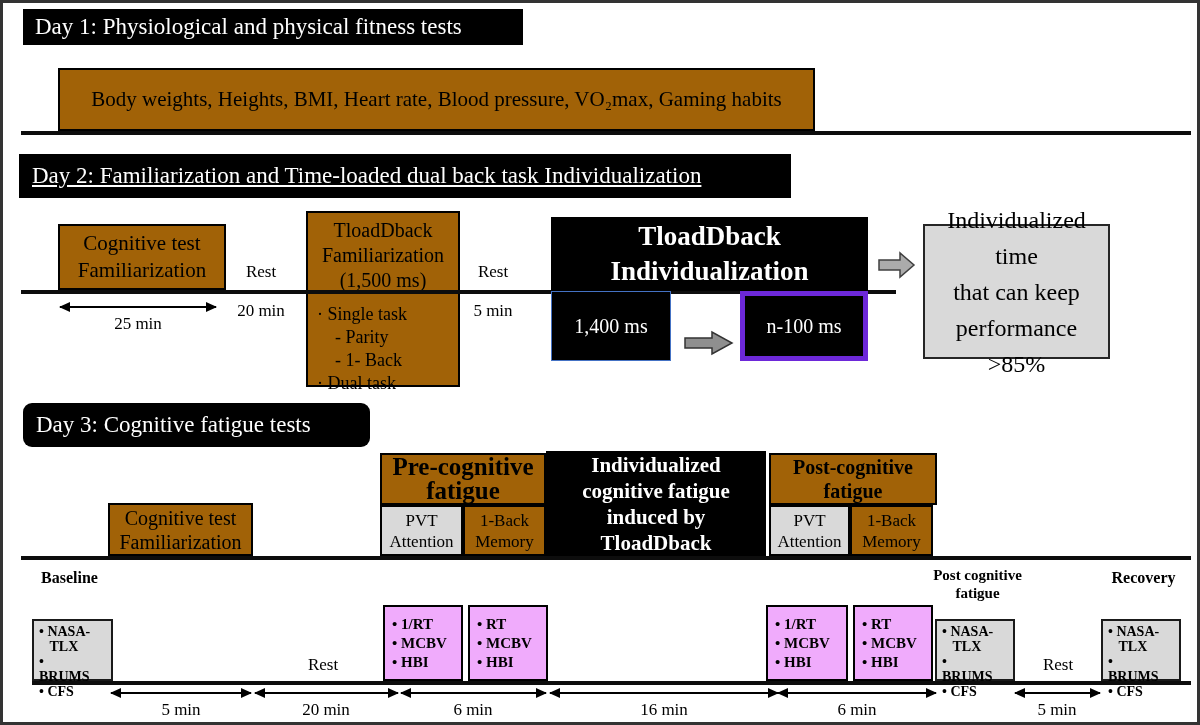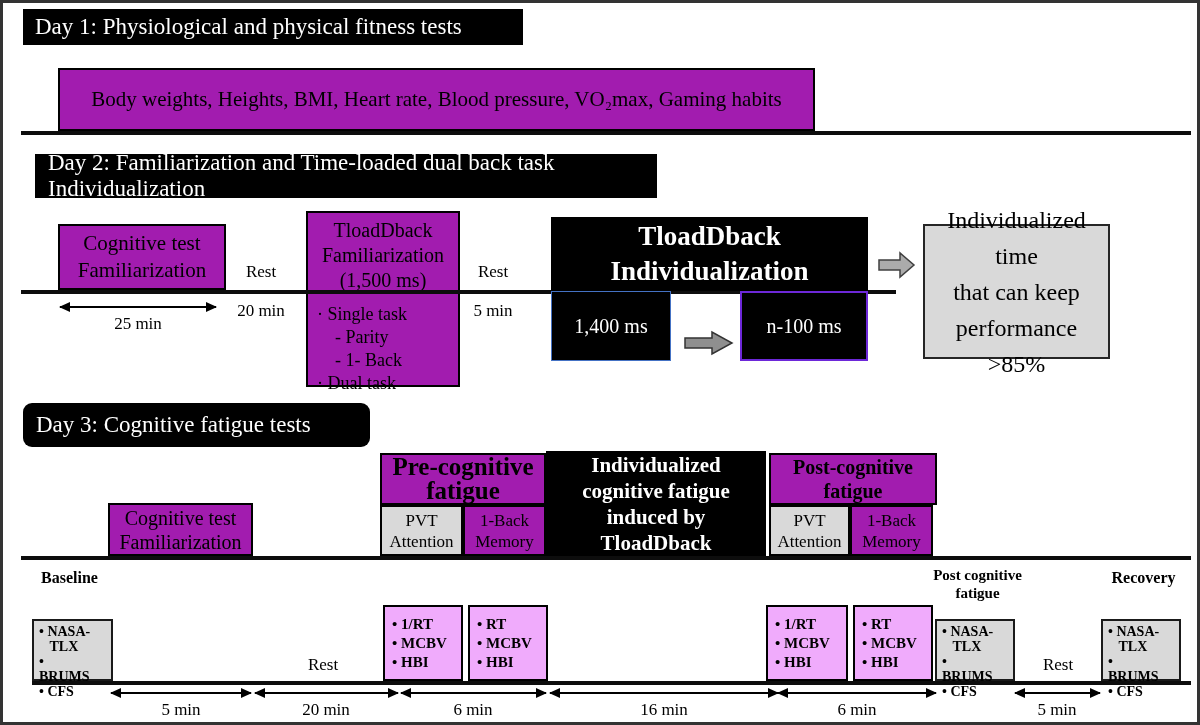--- a/index.html
+++ b/index.html
@@ -3,21 +3,21 @@
 <meta charset="utf-8">
 <style>
   html,body{margin:0;padding:0;background:#fff;}
   #fig{
     position:relative;width:1200px;height:725px;background:#fff;
     border:3px solid #333;box-sizing:border-box;overflow:hidden;
     font-family:"Liberation Serif","DejaVu Serif",serif;color:#000;
   }
   .abs{position:absolute;}
   .bar{background:#000;color:#fff;display:flex;align-items:center;padding-left:13px;font-size:23px;box-sizing:border-box;}
-  .wbox{background:#a21caf;border:2px solid #000;display:flex;align-items:center;justify-content:center;text-align:center;box-sizing:border-box;}
+  .wbox{background:#a16207;border:2px solid #000;display:flex;align-items:center;justify-content:center;text-align:center;box-sizing:border-box;}
   .kbox{background:#000;color:#fff;display:flex;align-items:center;justify-content:center;text-align:center;box-sizing:border-box;}
   .gbox{background:#d9d9d9;border:2px solid #262626;display:flex;align-items:center;justify-content:center;text-align:center;box-sizing:border-box;}
   .ml{white-space:pre-line;}
   .hline{background:#0d0d0d;}
   .lbl{font-size:17px;text-align:center;}
   .b{font-weight:bold;}
   .darrow{height:2px;background:#000;}
   .darrow::before{content:"";position:absolute;left:-1px;top:-4px;width:0;height:0;
     border-top:5px solid transparent;border-bottom:5px solid transparent;border-right:11px solid #000;}
   .darrow::after{content:"";position:absolute;right:-1px;top:-4px;width:0;height:0;
@@ -31,21 +31,21 @@
 </style>
 </head>
 <body>
 
 <div id="fig">
 
   <div class="abs bar" style="left:20px;top:6px;width:500px;height:36px;padding-left:12px;">Day 1: Physiological and physical fitness tests</div>
   <div class="abs wbox" style="left:55px;top:65px;width:757px;height:63px;font-size:21px;">Body weights, Heights, BMI, Heart rate, Blood pressure, VO₂max, Gaming habits</div>
   <div class="abs hline" style="left:18px;top:128px;width:1170px;height:4px;"></div>
 
-  <div class="abs bar" style="left:32px;top:151px;width:622px;height:44px;">Day 2: Familiarization and Time-loaded dual back task Individualization</div>
+  <div class="abs bar" style="left:16px;top:151px;width:772px;height:44px;text-decoration:underline;">Day 2: Familiarization and Time-loaded dual back task Individualization</div>
 
   <div class="abs wbox ml" style="left:55px;top:221px;width:168px;height:66px;font-size:21px;line-height:27px;z-index:3;">Cognitive test
 Familiarization</div>
 
   <div class="abs wbox" style="left:303px;top:208px;width:154px;height:176px;z-index:3;">
     <div class="abs ml" style="left:0;top:5px;width:100%;text-align:center;font-size:20px;line-height:25px;">TloadDback
 Familiarization
 (1,500 ms)</div>
     <div class="abs famlist" style="left:9px;top:90px;width:140px;text-align:left;">
       <div>· Single task</div>
@@ -62,21 +62,21 @@
 
   <div class="abs lbl" style="left:228px;top:259px;width:60px;">Rest</div>
   <div class="abs lbl" style="left:223px;top:298px;width:70px;">20 min</div>
 
   <div class="abs lbl" style="left:460px;top:259px;width:60px;">Rest</div>
   <div class="abs lbl" style="left:455px;top:298px;width:70px;">5 min</div>
 
   <div class="abs kbox ml b" style="left:548px;top:214px;width:317px;height:74px;font-size:27px;line-height:35px;z-index:6;">TloadDback
 Individualization</div>
   <div class="abs kbox" style="left:548px;top:288px;width:120px;height:70px;font-size:20px;border:1px solid #4472c4;z-index:6;">1,400 ms</div>
-  <div class="abs kbox" style="left:737px;top:288px;width:128px;height:70px;font-size:20px;border:2px solid #6d28d9;z-index:6;">n-100 ms</div>
+  <div class="abs kbox" style="left:737px;top:288px;width:128px;height:70px;font-size:20px;border:5px solid #6d28d9;z-index:6;">n-100 ms</div>
 
   <svg class="abs" style="left:681px;top:327px;z-index:6;" width="50" height="26" viewBox="0 0 50 26">
     <polygon points="1,8 28,8 28,2 48,13 28,24 28,18 1,18" fill="#8f8f8f" stroke="#333" stroke-width="1.5"></polygon>
   </svg>
   <svg class="abs" style="left:875px;top:247px;z-index:6;" width="38" height="30" viewBox="0 0 38 30">
     <polygon points="1,10 22,10 22,3 36,15 22,27 22,20 1,20" fill="#ababab" stroke="#404040" stroke-width="1.5"></polygon>
   </svg>
 
   <div class="abs gbox ml" style="left:920px;top:221px;width:187px;height:135px;font-size:24px;line-height:36px;">Individualized time
 that can keep

